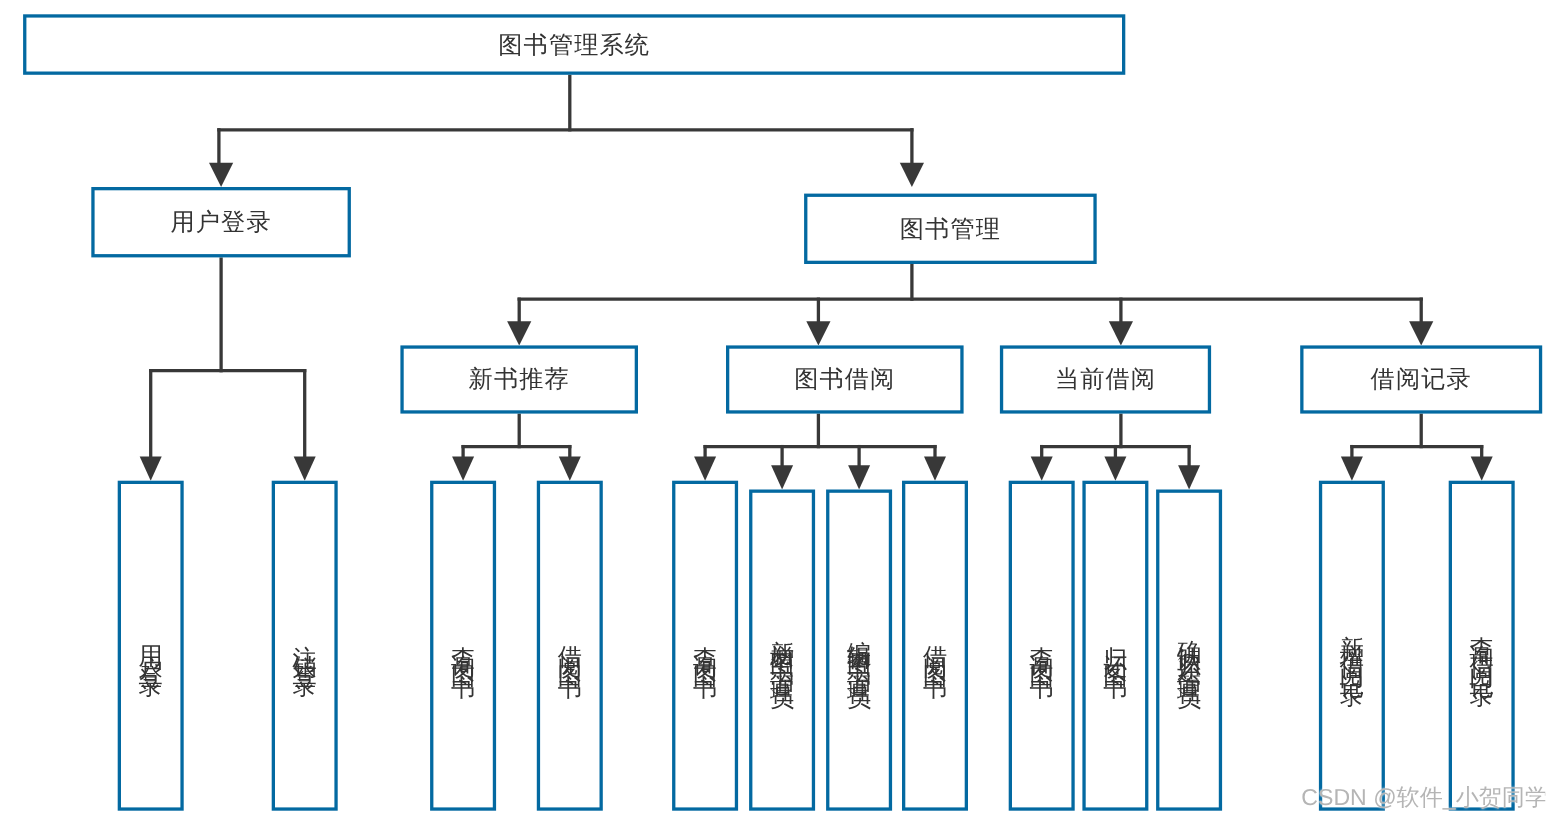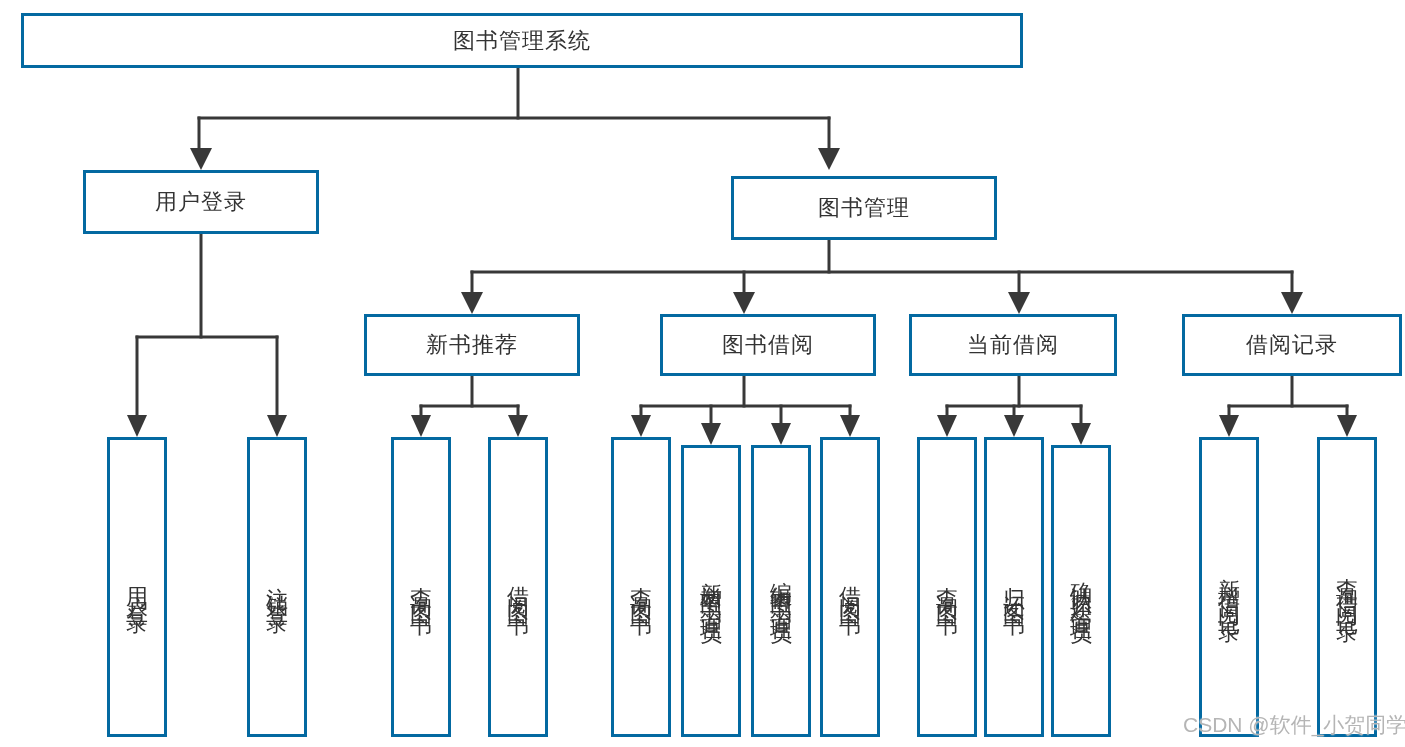--- a/index.html
+++ b/index.html
@@ -137,21 +137,21 @@
   <div class="box h" style="left:712px; top:176px; width:266px; height:64px;margin-left:19px;">
     <span>图书管理</span>
   </div>
 
   <div class="box h" style="left:364px; top:314px; width:216px; height:62px;">
     <span>新书推荐</span>
   </div>
   <div class="box h" style="left:636px; top:314px; width:216px; height:62px;margin-left:24px;">
     <span>图书借阅</span>
   </div>
-  <div class="box h" style="left:909px; top:314px; width:208px; height:62px;">
+  <div class="box h" style="left:909px; top:314px; width:192px; height:62px;">
     <span>当前借阅</span>
   </div>
   <div class="box h" style="left:1182px; top:314px; width:220px; height:62px;">
     <span>借阅记录</span>
   </div>
 
   <div class="box v" style="left:107px; top:437px; width:60px; height:300px;">
     <span>用户登录</span>
   </div>
   <div class="box v" style="left:247px; top:437px; width:60px; height:300px;">

